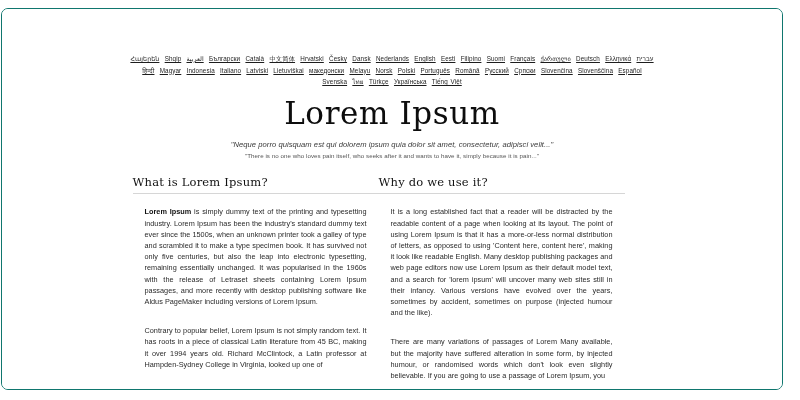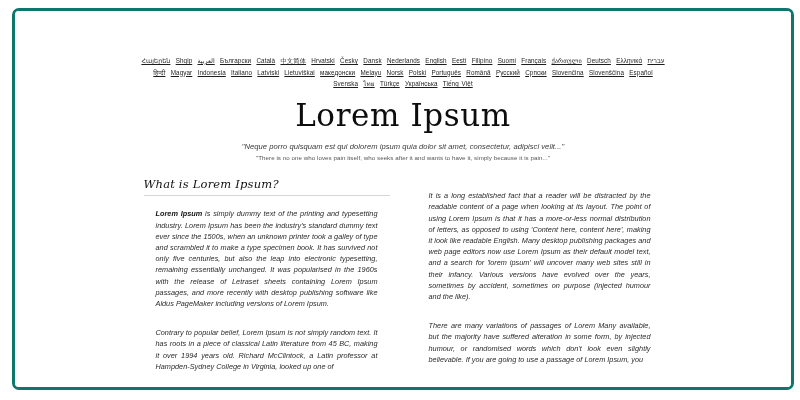--- a/index.html
+++ b/index.html
@@ -10,27 +10,27 @@
   body {
     width: 800px;
     height: 400px;
     overflow: hidden;
     font-family: "Liberation Sans", sans-serif;
   }
 
   
   .viewport {
     position: absolute;
-    left: 12px;
+    left: 1px;
     top: 8px;
     width: 782px;
     height: 382px;
     box-sizing: border-box;
     background: #ffffff;
-    border: 3px solid #0f766e;
+    border: 1px solid #0f766e;
     border-radius: 7px;
     overflow: hidden;
   }
 
   .page {
     width: 100%;
     height: 100%;
     box-sizing: border-box;
     padding: 0;
     background: #ffffff;
@@ -87,22 +87,20 @@
     color: #555555;
     line-height: 1.25;
     letter-spacing: 0.05px;
   }
 
   
   .columns {
     margin: 16px auto 0 auto;
     width: 519px;
     display: flex;
-    gap: 27px;
-    font-style: italic;
   }
   .col {
     width: 246px;
     flex: 0 0 246px;
   }
 
   .section + .section { margin-top: 18px; }
 
   .section-heading {
     font-family: "DejaVu Serif", "Liberation Serif", serif;
@@ -152,20 +150,21 @@
 
         <div class="section">
           <p class="section-body">Contrary to popular belief, Lorem Ipsum is not simply random text. It has roots in a piece of classical Latin literature from 45 BC, making it over 1994 years old. Richard McClintock, a Latin professor at Hampden-Sydney College in Virginia, looked up one of</p>
         </div>
 
       </div>
 
       <div class="col">
 
         <div class="section">
+          <h2 class="section-heading">Why do we use it?</h2>
           <p class="section-body">It is a long established fact that a reader will be distracted by the readable content of a page when looking at its layout. The point of using Lorem Ipsum is that it has a more-or-less normal distribution of letters, as opposed to using 'Content here, content here', making it look like readable English. Many desktop publishing packages and web page editors now use Lorem Ipsum as their default model text, and a search for 'lorem ipsum' will uncover many web sites still in their infancy. Various versions have evolved over the years, sometimes by accident, sometimes on purpose (injected humour and the like).</p>
         </div>
 
         <div class="section">
           <p class="section-body">There are many variations of passages of Lorem Many available, but the majority have suffered alteration in some form, by injected humour, or randomised words which don't look even slightly believable. If you are going to use a passage of Lorem Ipsum, you</p>
         </div>
 
       </div>
 
     </div>

